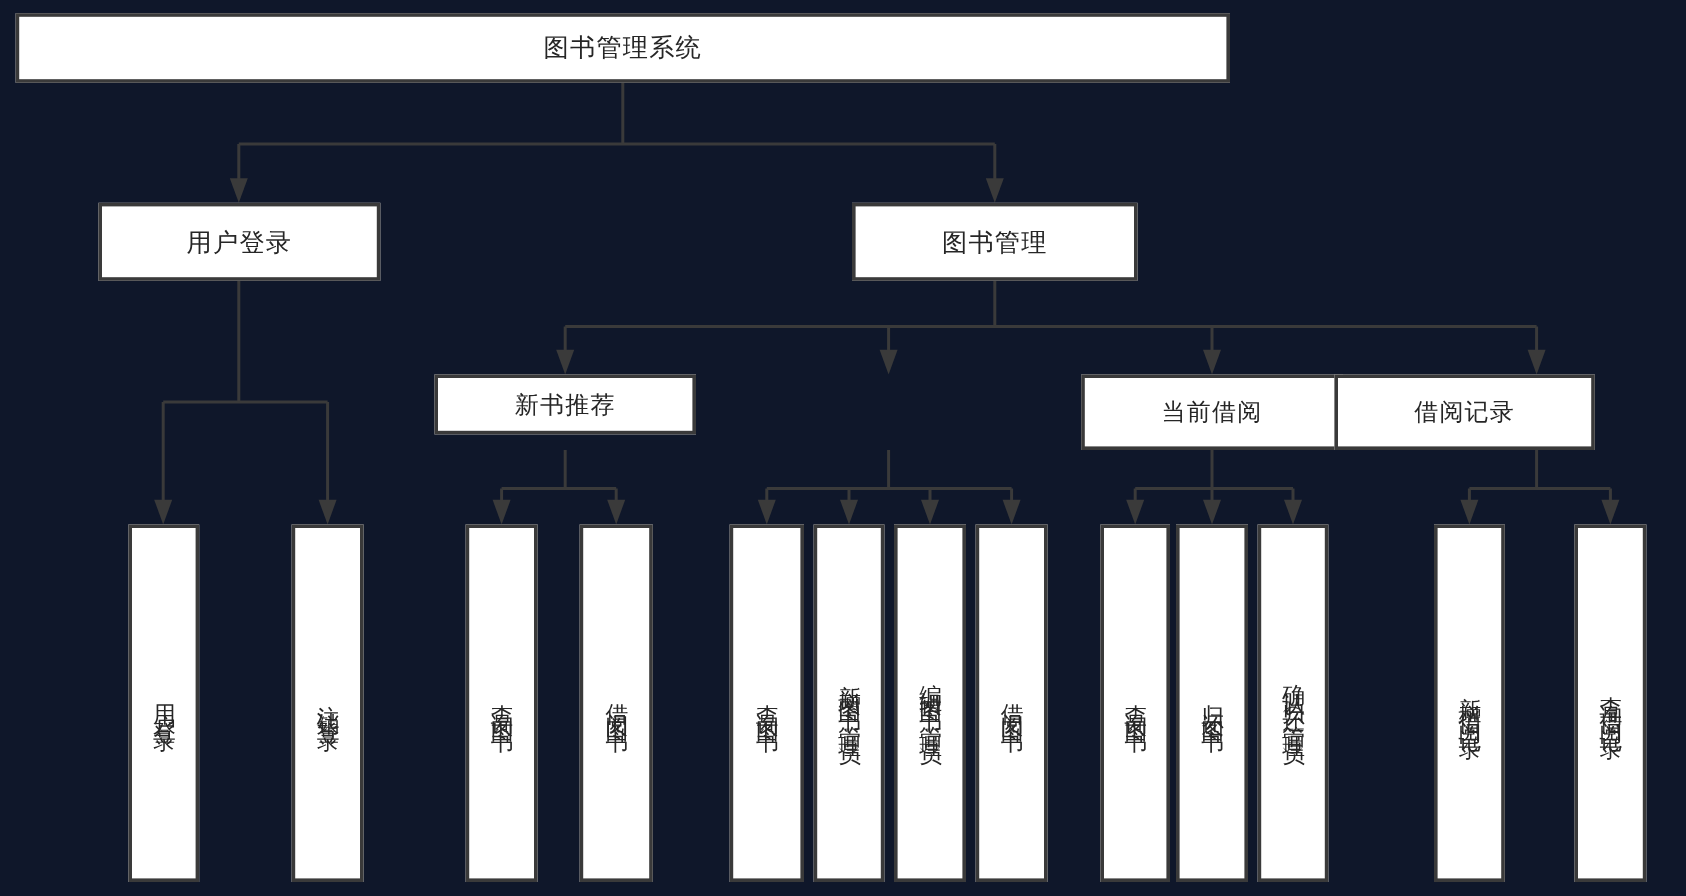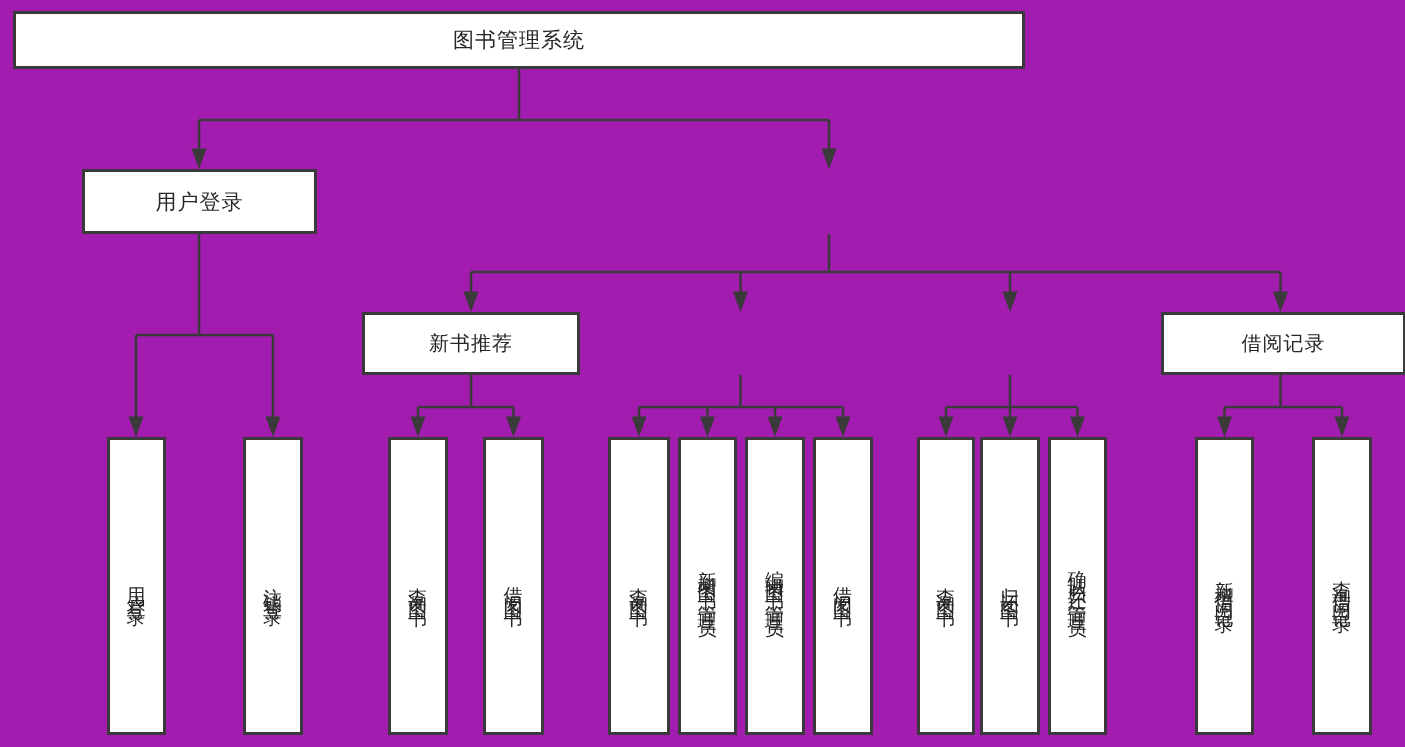--- a/index.html
+++ b/index.html
@@ -4,21 +4,21 @@
 <style>
   :root{
     --line:#3a3a3a;
     --text:#262626;
     --wm:#bdbdbd;
   }
   html,body{margin:0;padding:0;background:#ffffff;}
   .stage{
     position:relative;
     width:1405px;height:747px;
-    background:#a21caf;
+    background:#0f172a;
     overflow:hidden;
     font-family:Liberation Serif, serif;
   }
   .connectors{position:absolute;left:0;top:0;}
   .connectors path{stroke:var(--line);stroke-width:2.5;fill:none;}
   .connectors polygon{fill:var(--line);stroke:none;}
   .node{
     position:absolute;
     box-sizing:border-box;
     border:3px solid var(--line);
@@ -90,23 +90,25 @@
         <polygon points="1002.5,416.5 1017.5,416.5 1010,437"></polygon>
         <polygon points="1070,416.5 1085,416.5 1077.5,437"></polygon>
         <polygon points="1217,416.5 1232,416.5 1224.5,437"></polygon>
         <polygon points="1334.5,416.5 1349.5,416.5 1342,437"></polygon>
       </g>
   </svg>
 
   <div class="node h-node" style="left:13px;top:11px;width:1012px;height:58px">图书管理系统</div>
 
   <div class="node h-node" style="left:82px;top:169px;width:235px;height:65px">用户登录</div>
+  <div class="node h-node" style="left:710px;top:169px;width:238px;height:65px">图书管理</div>
 
-  <div class="node h-node lvl3" style="left:362px;top:312px;width:218px;height:63px">新书推荐</div>
-  <div class="node h-node lvl3" style="left:1161px;top:312px;width:245px;height:63px">借阅记录</div>
+  <div class="node h-node lvl3" style="left:362px;top:312px;width:218px;height:50px">新书推荐</div>
+  <div class="node h-node lvl3" style="left:901px;top:312px;width:218px;height:63px">当前借阅</div>
+  <div class="node h-node lvl3" style="left:1112px;top:312px;width:217px;height:63px">借阅记录</div>
 
   <div class="node leaf" style="left:107px;top:437px;width:59px;height:298px">用户登录</div>
   <div class="node leaf" style="left:243px;top:437px;width:60px;height:298px">注销登录</div>
 
   <div class="node leaf" style="left:388px;top:437px;width:60px;height:298px">查询图书</div>
   <div class="node leaf" style="left:483px;top:437px;width:61px;height:298px">借阅图书</div>
 
   <div class="node leaf" style="left:608px;top:437px;width:62px;height:298px">查询图书</div>
   <div class="node leaf" style="left:678px;top:437px;width:59px;height:298px">新增图书（管理员）</div>
   <div class="node leaf" style="left:745px;top:437px;width:60px;height:298px">编辑图书（管理员）</div>

